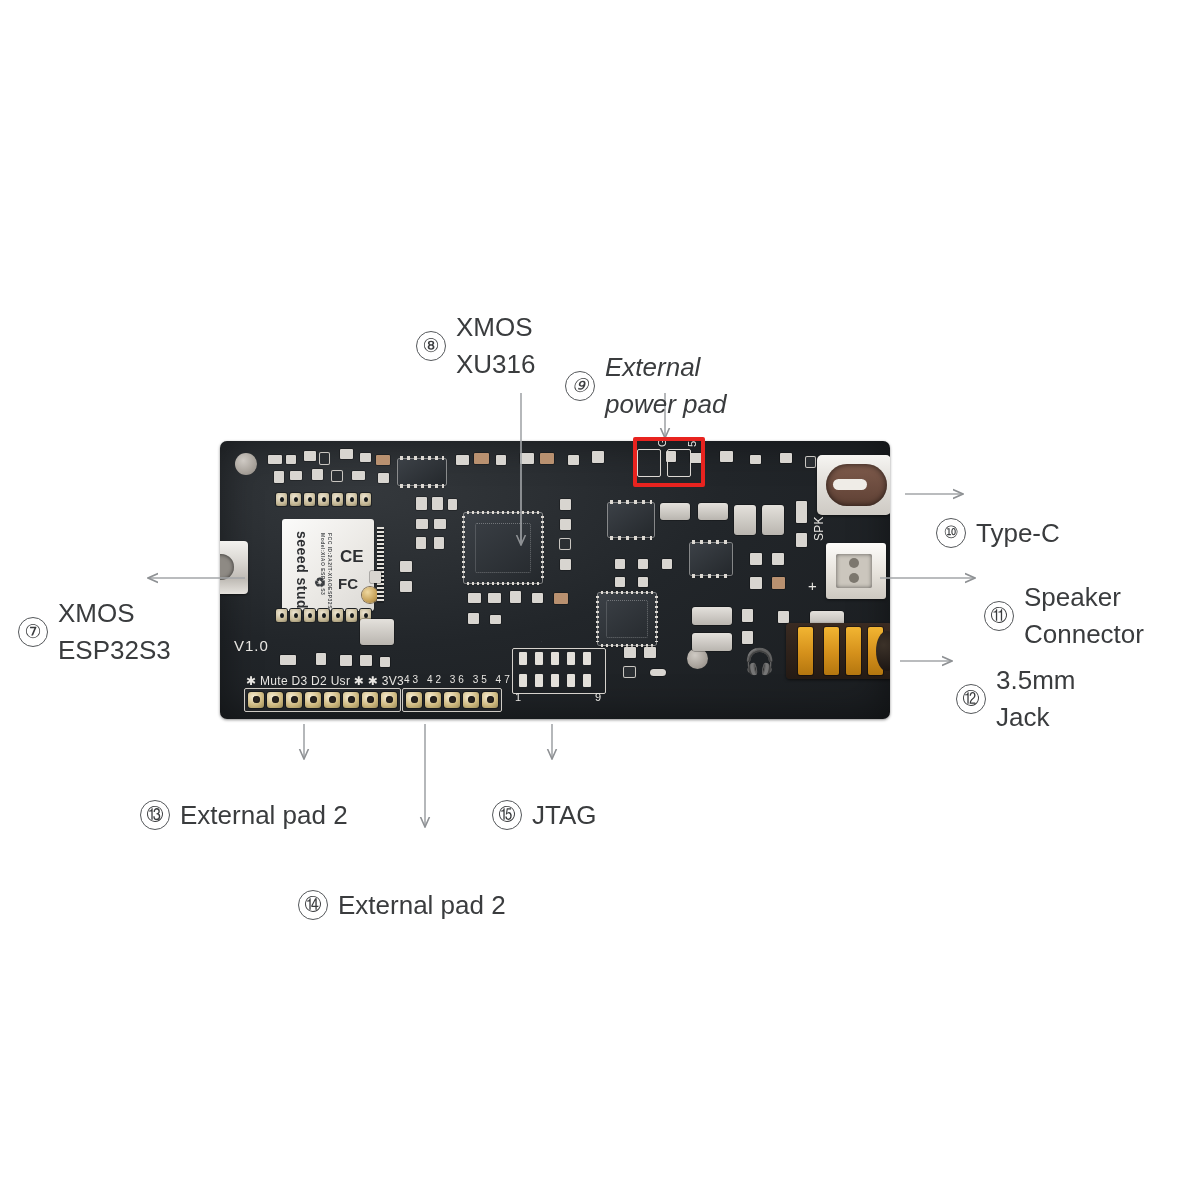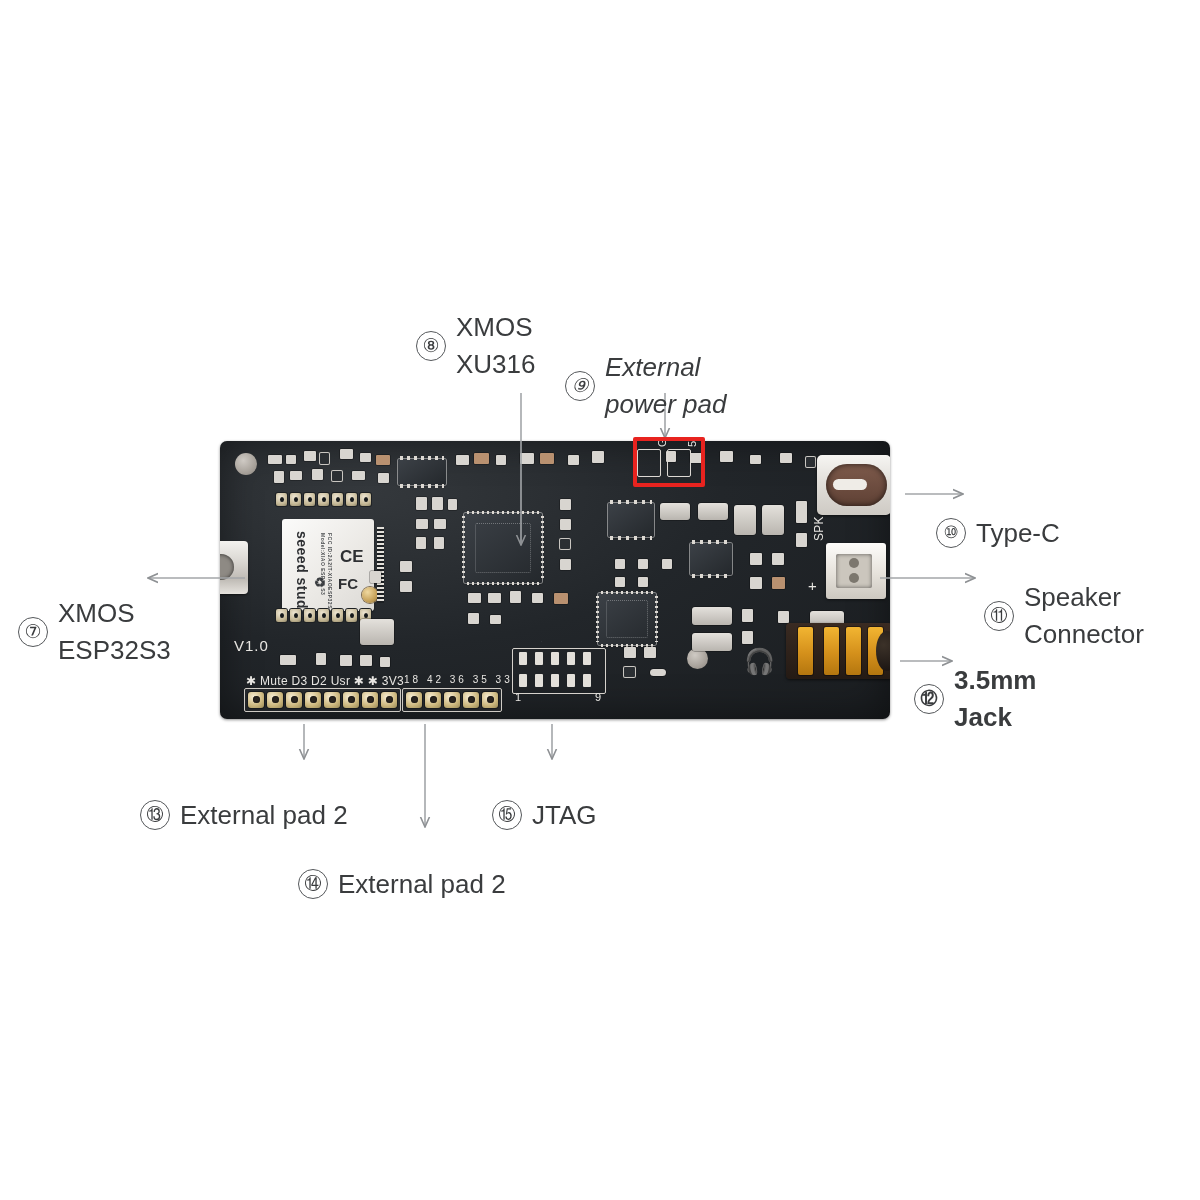--- a/index.html
+++ b/index.html
@@ -408,21 +408,21 @@
           <i></i>
         </span>
       <span class="gpad">
           <i></i>
         </span>
       <span class="gpad">
           <i></i>
         </span>
     </div>
 
-    <span class="silk" style="left:184px;top:233px;font-size:10px;letter-spacing:3px;">18 42 36 35 33</span>
+    <span class="silk" style="left:184px;top:233px;font-size:10px;letter-spacing:3px;">43 42 36 35 47</span>
     <div class="padstrip" style="left:182px;top:247px;">
       <span class="gpad">
           <i></i>
         </span>
       <span class="gpad">
           <i></i>
         </span>
       <span class="gpad">
           <i></i>
         </span>
@@ -473,30 +473,30 @@
 
   <div class="callout" style="left:936px;top:476px;">
     <span class="num wide">⑩</span><span class="txt">Type-C</span>
   </div>
 
   <div class="callout" style="left:984px;top:542px;width:210px;">
     <span class="num wide">⑪</span><span class="txt">Speaker
 Connector</span>
   </div>
 
-  <div class="callout" style="left:914px;top:625px;width:200px;font-weight:bold;">
+  <div class="callout" style="left:956px;top:625px;width:200px;">
     <span class="num wide">⑫</span><span class="txt">3.5mm
 Jack</span>
   </div>
 
   <div class="callout" style="left:140px;top:758px;">
     <span class="num wide">⑬</span><span class="txt">External pad 2</span>
   </div>
 
-  <div class="callout" style="left:298px;top:827px;">
+  <div class="callout" style="left:298px;top:848px;">
     <span class="num wide">⑭</span><span class="txt">External pad 2</span>
   </div>
 
   <div class="callout" style="left:492px;top:758px;">
     <span class="num wide">⑮</span><span class="txt">JTAG</span>
   </div>
 
 </div>
 
 </body></html>

